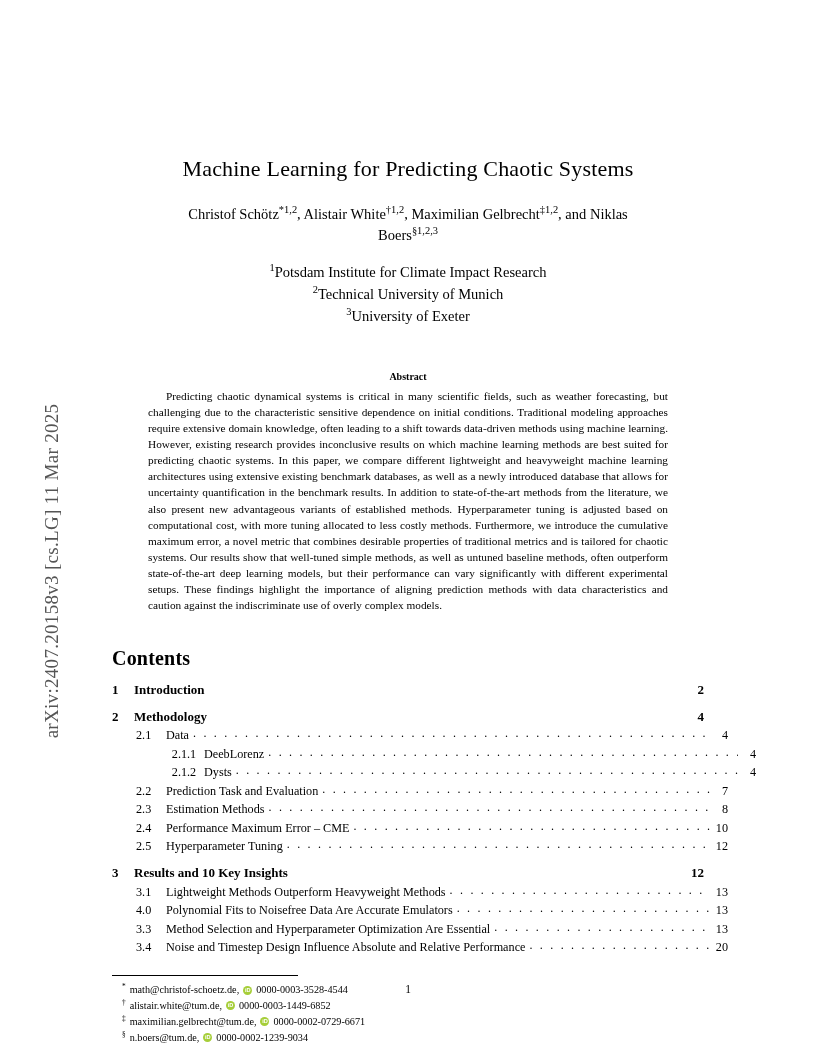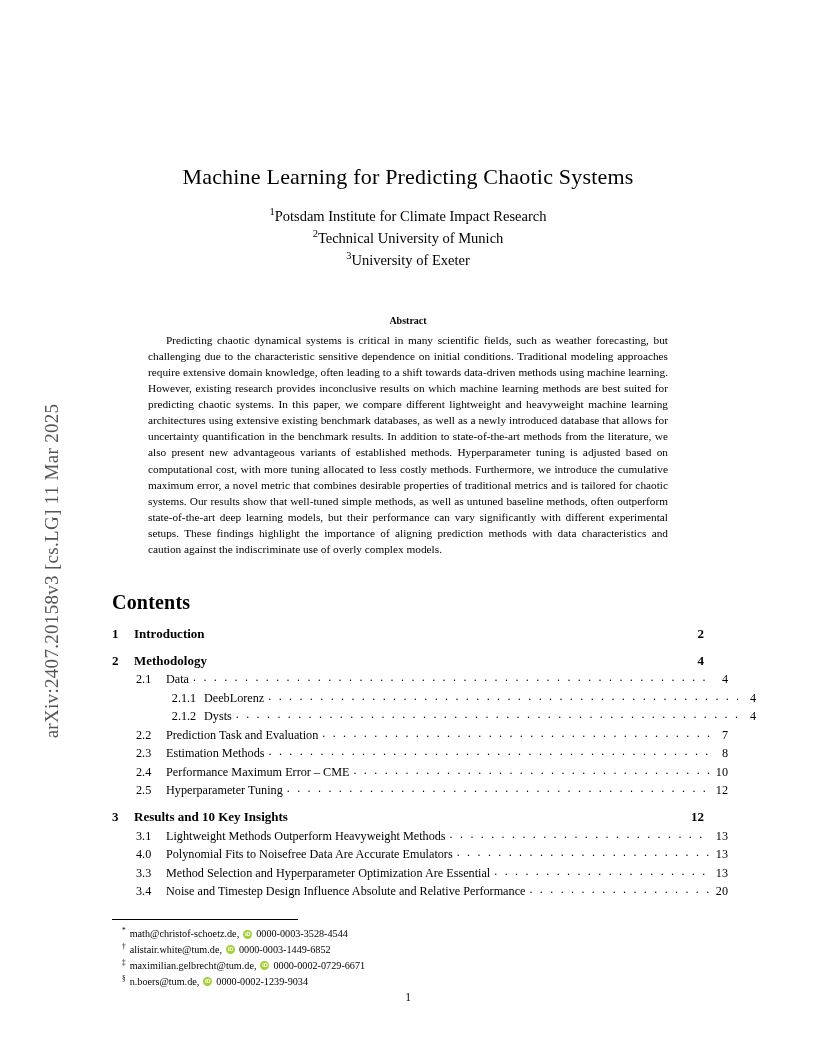--- a/index.html
+++ b/index.html
@@ -29,21 +29,21 @@
     letter-spacing: 0.3px;
     color: #555555;
     font-family: "Liberation Serif", serif;
     white-space: nowrap;
   }
 
   
   .page {
     position: absolute;
     left: 112px;
-    top: 16px;
+    top: 8px;
     width: 592px;
     height: 915px;
   }
 
   .title {
     margin-top: 148px;
     text-align: center;
     font-size: 22px;
     letter-spacing: 0.2px;
   }
@@ -192,20 +192,24 @@
 </style>
 </head>
 <body>
 
 <div class="arxiv-stamp">arXiv:2407.20158v3  [cs.LG]  11 Mar 2025</div>
 
 <div class="page">
 
   <div class="title">Machine Learning for Predicting Chaotic Systems</div>
 
+  <div class="authors">
+    <span>Christof Schötz<sup>*1,2</sup>, Alistair White<sup>†1,2</sup>, Maximilian Gelbrecht<sup>‡1,2</sup>, and Niklas</span><br>
+    <span>Boers<sup>§1,2,3</sup></span>
+  </div>
 
   <div class="affils">
     <div><sup>1</sup><span>Potsdam Institute for Climate Impact Research</span></div>
     <div><sup>2</sup><span>Technical University of Munich</span></div>
     <div><sup>3</sup><span>University of Exeter</span></div>
   </div>
 
   <div class="abstract-head">Abstract</div>
   <div class="abstract-body">Predicting chaotic dynamical systems is critical in many scientific fields, such as weather forecasting, but challenging due to the characteristic sensitive dependence on initial conditions. Traditional modeling approaches require extensive domain knowledge, often leading to a shift towards data-driven methods using machine learning. However, existing research provides inconclusive results on which machine learning methods are best suited for predicting chaotic systems. In this paper, we compare different lightweight and heavyweight machine learning architectures using extensive existing benchmark databases, as well as a newly introduced database that allows for uncertainty quantification in the benchmark results. In addition to state-of-the-art methods from the literature, we also present new advantageous variants of established methods. Hyperparameter tuning is adjusted based on computational cost, with more tuning allocated to less costly methods. Furthermore, we introduce the cumulative maximum error, a novel metric that combines desirable properties of traditional metrics and is tailored for chaotic systems. Our results show that well-tuned simple methods, as well as untuned baseline methods, often outperform state-of-the-art deep learning models, but their performance can vary significantly with different experimental setups. These findings highlight the importance of aligning prediction methods with data characteristics and caution against the indiscriminate use of overly complex models.</div>
 

